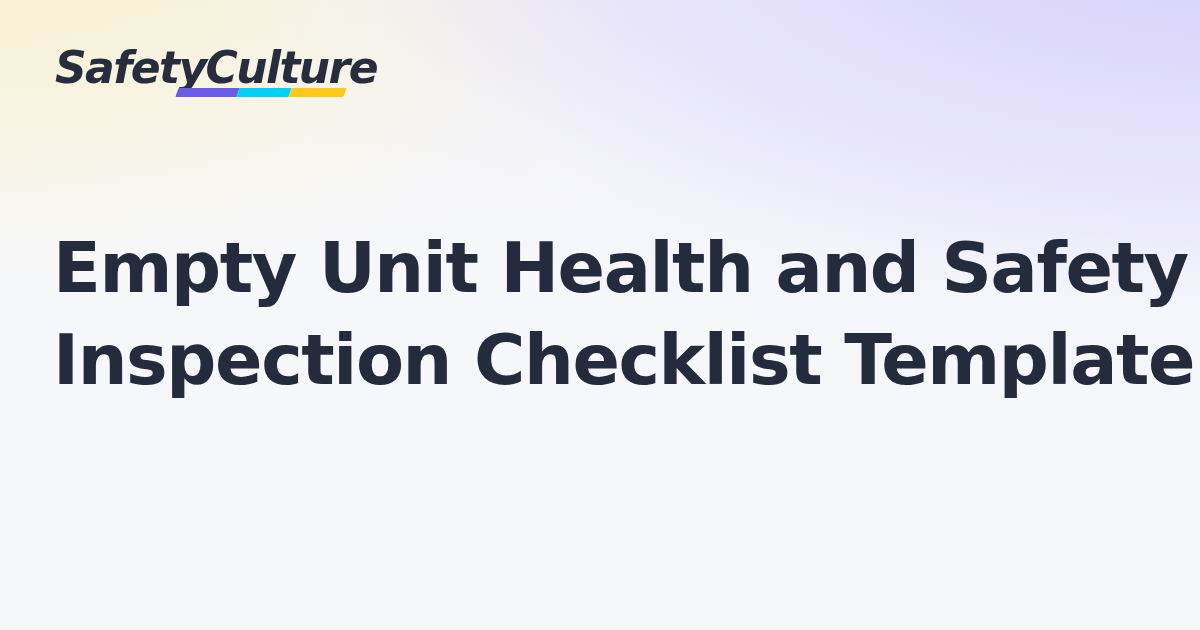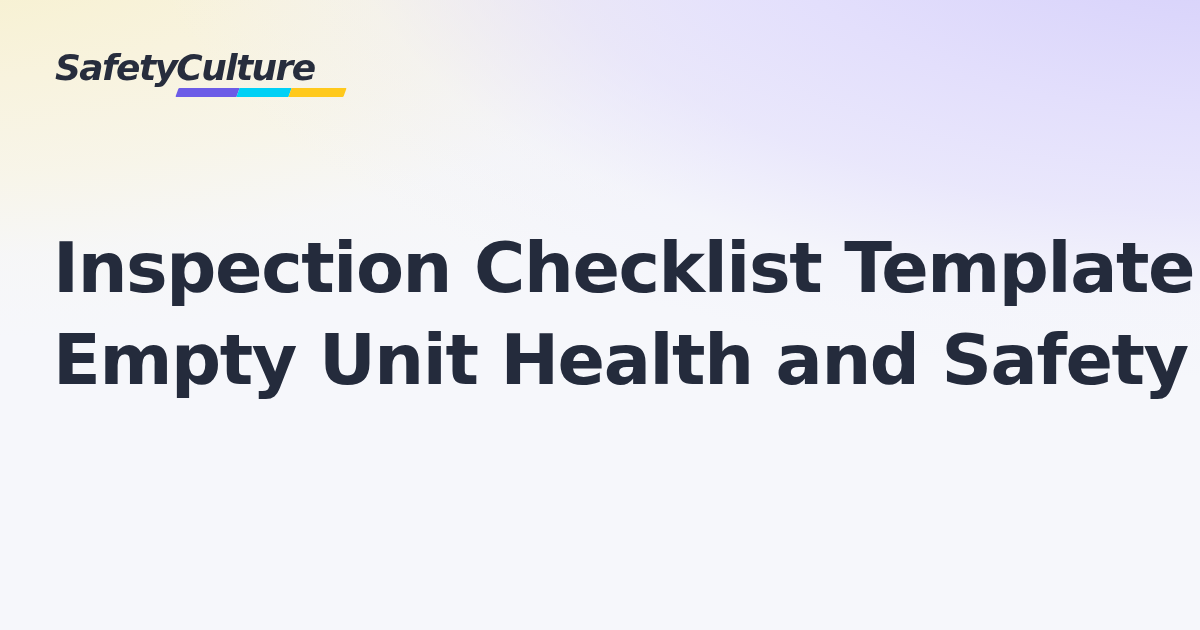--- a/index.html
+++ b/index.html
@@ -67,21 +67,21 @@
   
   .logo {
     position: absolute;
     left: 55px;
     top: 47px;
     width: 290px;
     height: 56px;
   }
   .logo-word {
     font-family: "DejaVu Sans", "Liberation Sans", sans-serif;
-    font-size: 36px;
+    font-size: 44px;
     font-weight: bold;
     font-style: italic;
     letter-spacing: -1.6px;
     color: #272D3D;
     line-height: 42px;
     white-space: nowrap;
   }
   .logo-underline {
     position: absolute;
     left: 122px;
@@ -126,17 +126,17 @@
   <div class="logo">
     <div class="logo-word">SafetyCulture</div>
     <div class="logo-underline">
       <div class="seg seg-1"></div>
       <div class="seg seg-2"></div>
       <div class="seg seg-3"></div>
     </div>
   </div>
 
   <div class="headline">
+    <div class="headline-line">Empty Unit Health and Safety</div>
     <div class="headline-line">Inspection Checklist Template</div>
-    <div class="headline-line">Empty Unit Health and Safety</div>
   </div>
 
 </div>
 
 </body></html>

